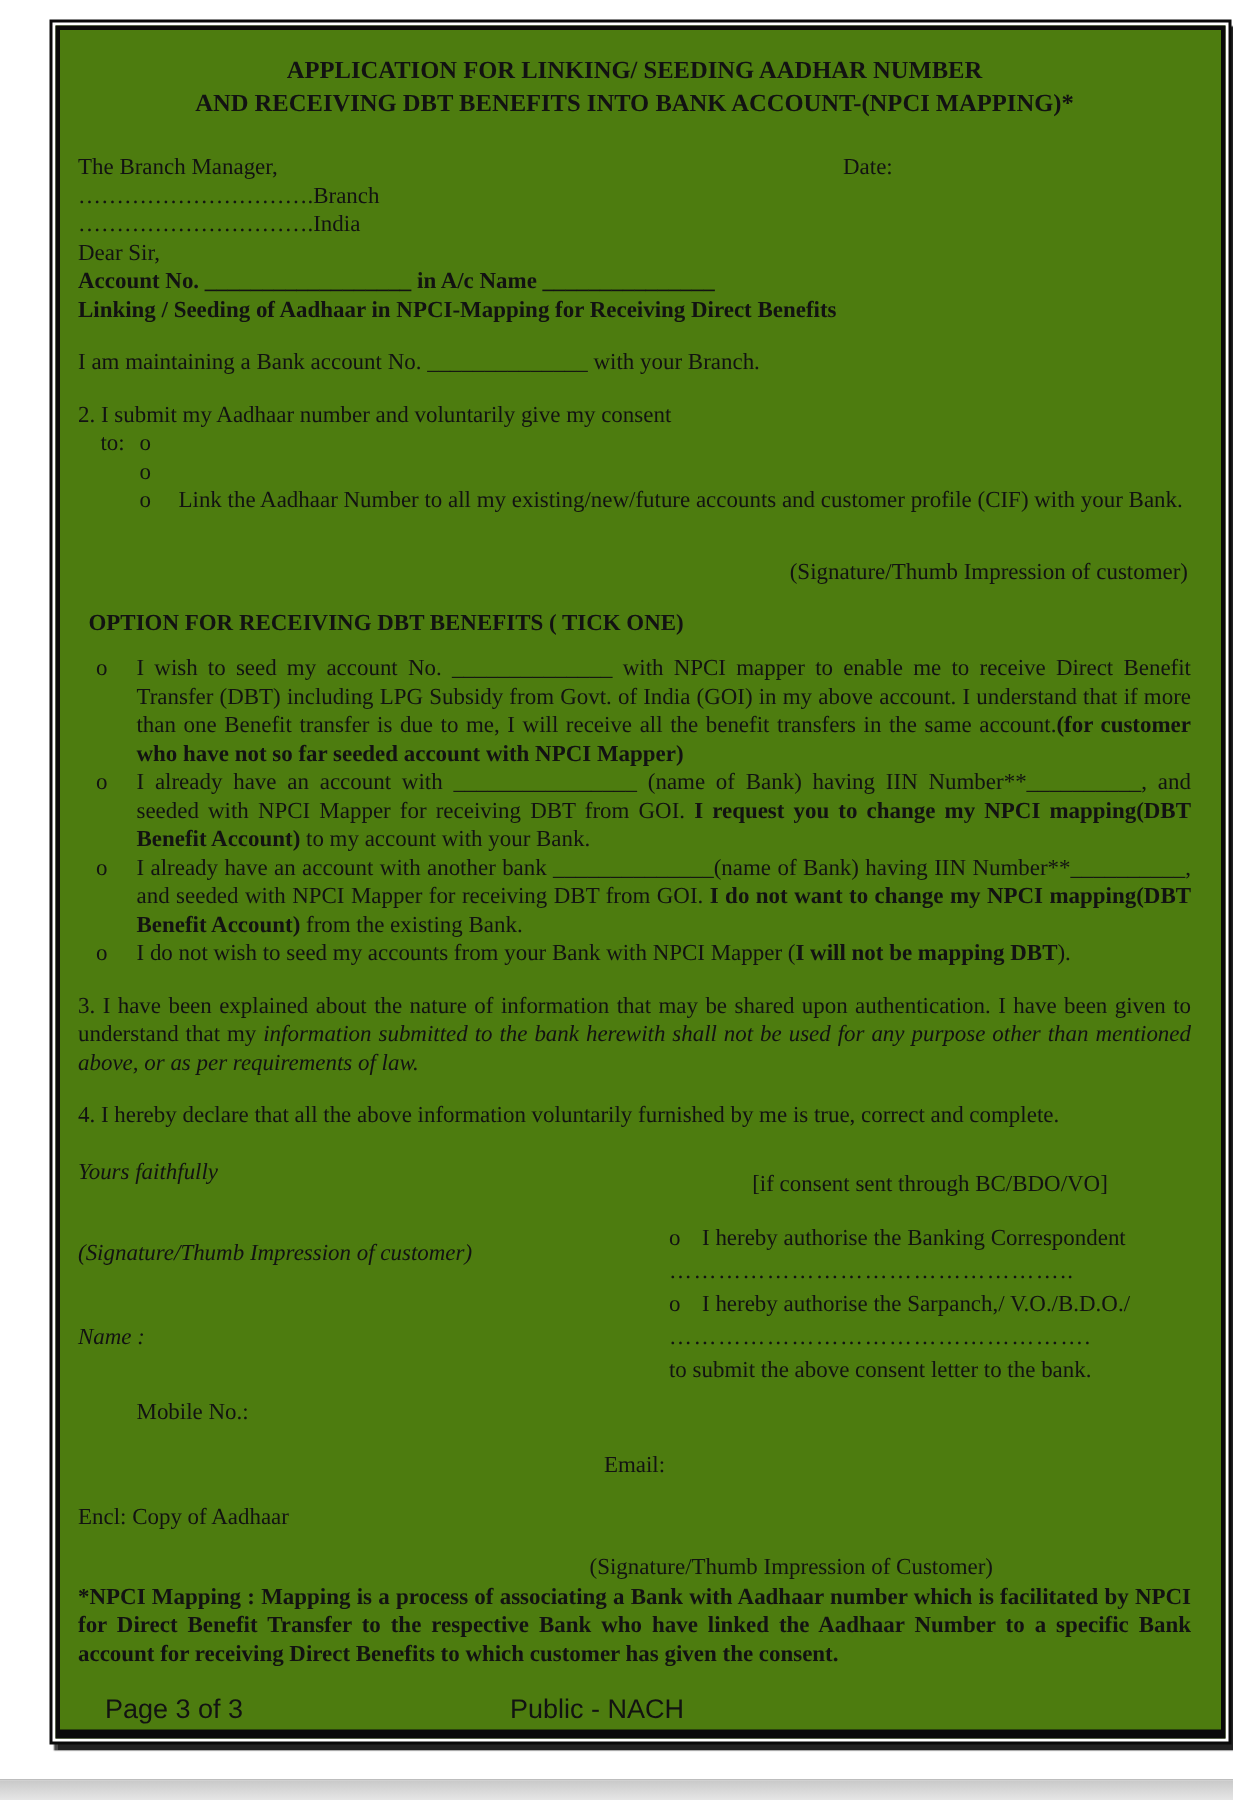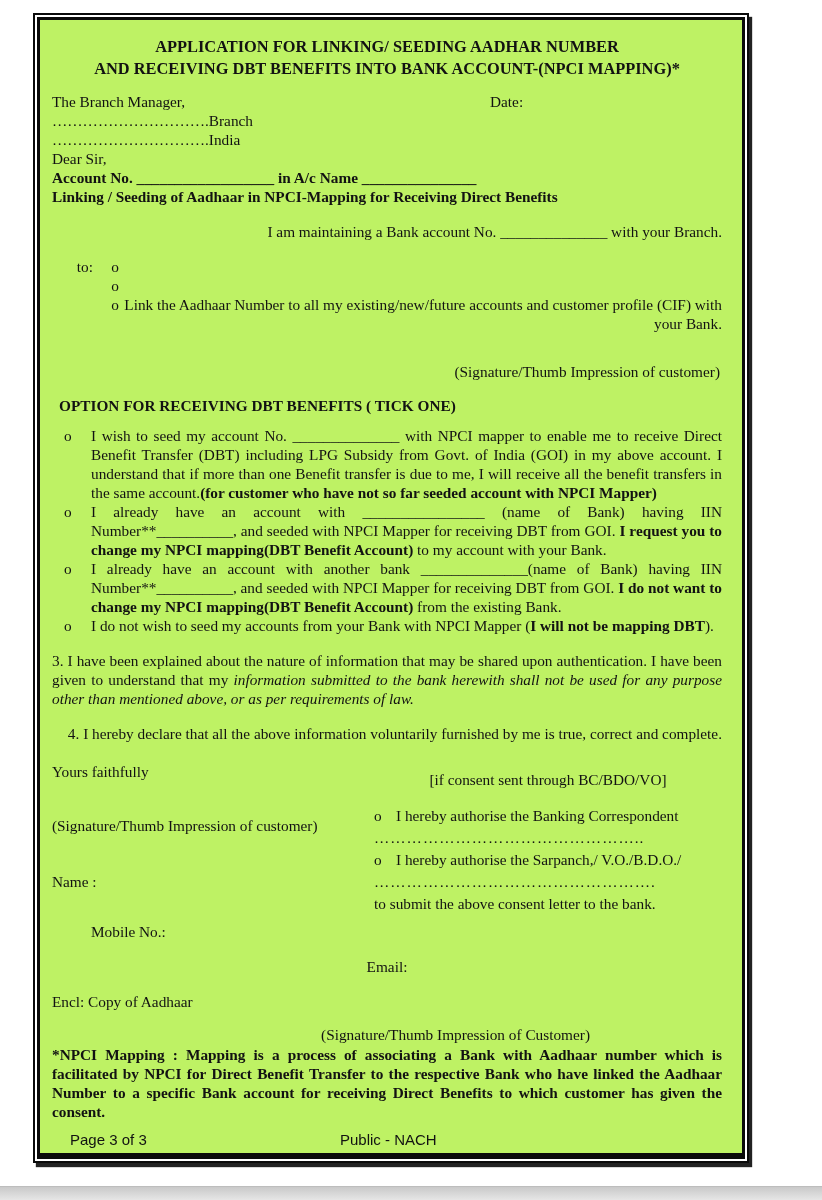--- a/index.html
+++ b/index.html
@@ -1,63 +1,63 @@
 <!DOCTYPE html>
 <html><head>
 <meta charset="utf-8">
 <style>
   html,body{margin:0;padding:0;}
   body{
     width:822px;height:1200px;position:relative;background:#ffffff;
     font-family:"Liberation Serif", serif;color:#121212;overflow:hidden;
   }
   .page{
-    position:absolute;left:37px;top:17px;width:708px;height:1142px;
-    background:#bef264;border:3px solid #0a0a0a;border-bottom-width:6px;
+    position:absolute;left:37px;top:17px;width:780px;height:1142px;
+    background:#4d7c0f;border:3px solid #0a0a0a;border-bottom-width:6px;
     box-shadow:0 0 0 2px #ffffff, 0 0 0 4px #0a0a0a, 3px 4px 1px 4px rgba(10,10,10,.9);
     box-sizing:border-box;padding:12px 20px 0 12px;
     font-size:15.3px;line-height:19px;overflow:hidden;
   }
   .title{ text-align:center;font-weight:bold;font-size:16.4px;line-height:22px;margin-top:4px;}
-  .addr{ margin-top:12px;}
+  .addr{ margin-top:22px;}
   .addr-row{display:flex;}
   .date{margin-left:auto;width:232px;}
   .bold{font-weight:bold;}
-  .mt{margin-top:16px;text-align:right;}
+  .mt{margin-top:16px;}
   .consent-row{display:flex;margin-left:15px;}
   .consent-row .to{width:26px;flex:none;}
   .consent-row .o{width:26px;flex:none;}
   .consent-row .spacer{width:26px;flex:none;}
   .sig1{text-align:right;margin-top:29px;padding-right:2px;}
   .dbt-head{font-weight:bold;margin-top:15px;margin-left:7px;}
   .options{margin-top:11px;}
   .opt{display:flex;margin-left:12px;}
   .opt .o{width:27px;flex:none;}
   .opt .txt{flex:1;text-align:justify;}
   .para{ text-align:justify;}
   .ital{font-style:italic;}
   .closing{display:flex;margin-top:19px;}
-  .closing .left{flex:1;}
+  .closing .left{flex:1;font-style:italic;}
   .closing .right{width:348px;flex:none;}
   .l-sig{margin-top:35px;}
   .l-name{margin-top:37px;}
   .r-head{margin-top:8px;text-align:center;}
   .r-item{display:flex;margin-top:16px;line-height:22px;}
   .r-item .o{width:22px;flex:none;}
   .r-dots{line-height:22px;letter-spacing:1px;}
   .r-foot{line-height:22px;}
   .l-mobile{margin-top:7px;margin-left:39px;}
   .l-email{margin-top:16px;text-align:center;}
   .l-encl{margin-top:16px;}
   .sig2{margin-top:14px;text-align:right;padding-right:132px;}
   .footnote{margin-top:1px;font-weight:bold;text-align:justify;}
   .iin{font-weight:bold;}
   .pagefooter{
     position:absolute;left:0;right:16px;bottom:4px;height:20px;
-    font-family:"Liberation Sans", sans-serif;font-size:15px;
+    font-family:"Liberation Sans", sans-serif;font-size:18px;
   }
   .pagefooter .pg{position:absolute;left:30px;bottom:0;}
   .pagefooter .pub{position:absolute;left:300px;bottom:0;}
   .bottom-bar{
     position:absolute;left:0;right:0;bottom:0;height:13px;
     background:linear-gradient(#c9c9c9,#e6e6e6);border-top:1px solid #bdbdbd;
   }
 </style>
 </head>
 <body>
@@ -77,20 +77,21 @@
     <div>………………………….Branch</div>
     <div>………………………….India</div>
     <div>Dear Sir,</div>
     <div class="bold">Account No. __________________ in A/c Name _______________</div>
     <div class="bold">Linking / Seeding of Aadhaar in NPCI-Mapping for Receiving Direct Benefits</div>
   </div>
 
   <div class="mt">I am maintaining a Bank account No. ______________ with your Branch.</div>
 
   <div class="mt">
+    <div>2. I submit my Aadhaar number and voluntarily give my consent</div>
     <div class="consent-row">
       <span class="to">to:</span>
       <span class="o">o</span>
     </div>
     <div class="consent-row">
       <span class="spacer"></span>
       <span class="o">o</span>
     </div>
     <div class="consent-row">
       <span class="spacer"></span>

